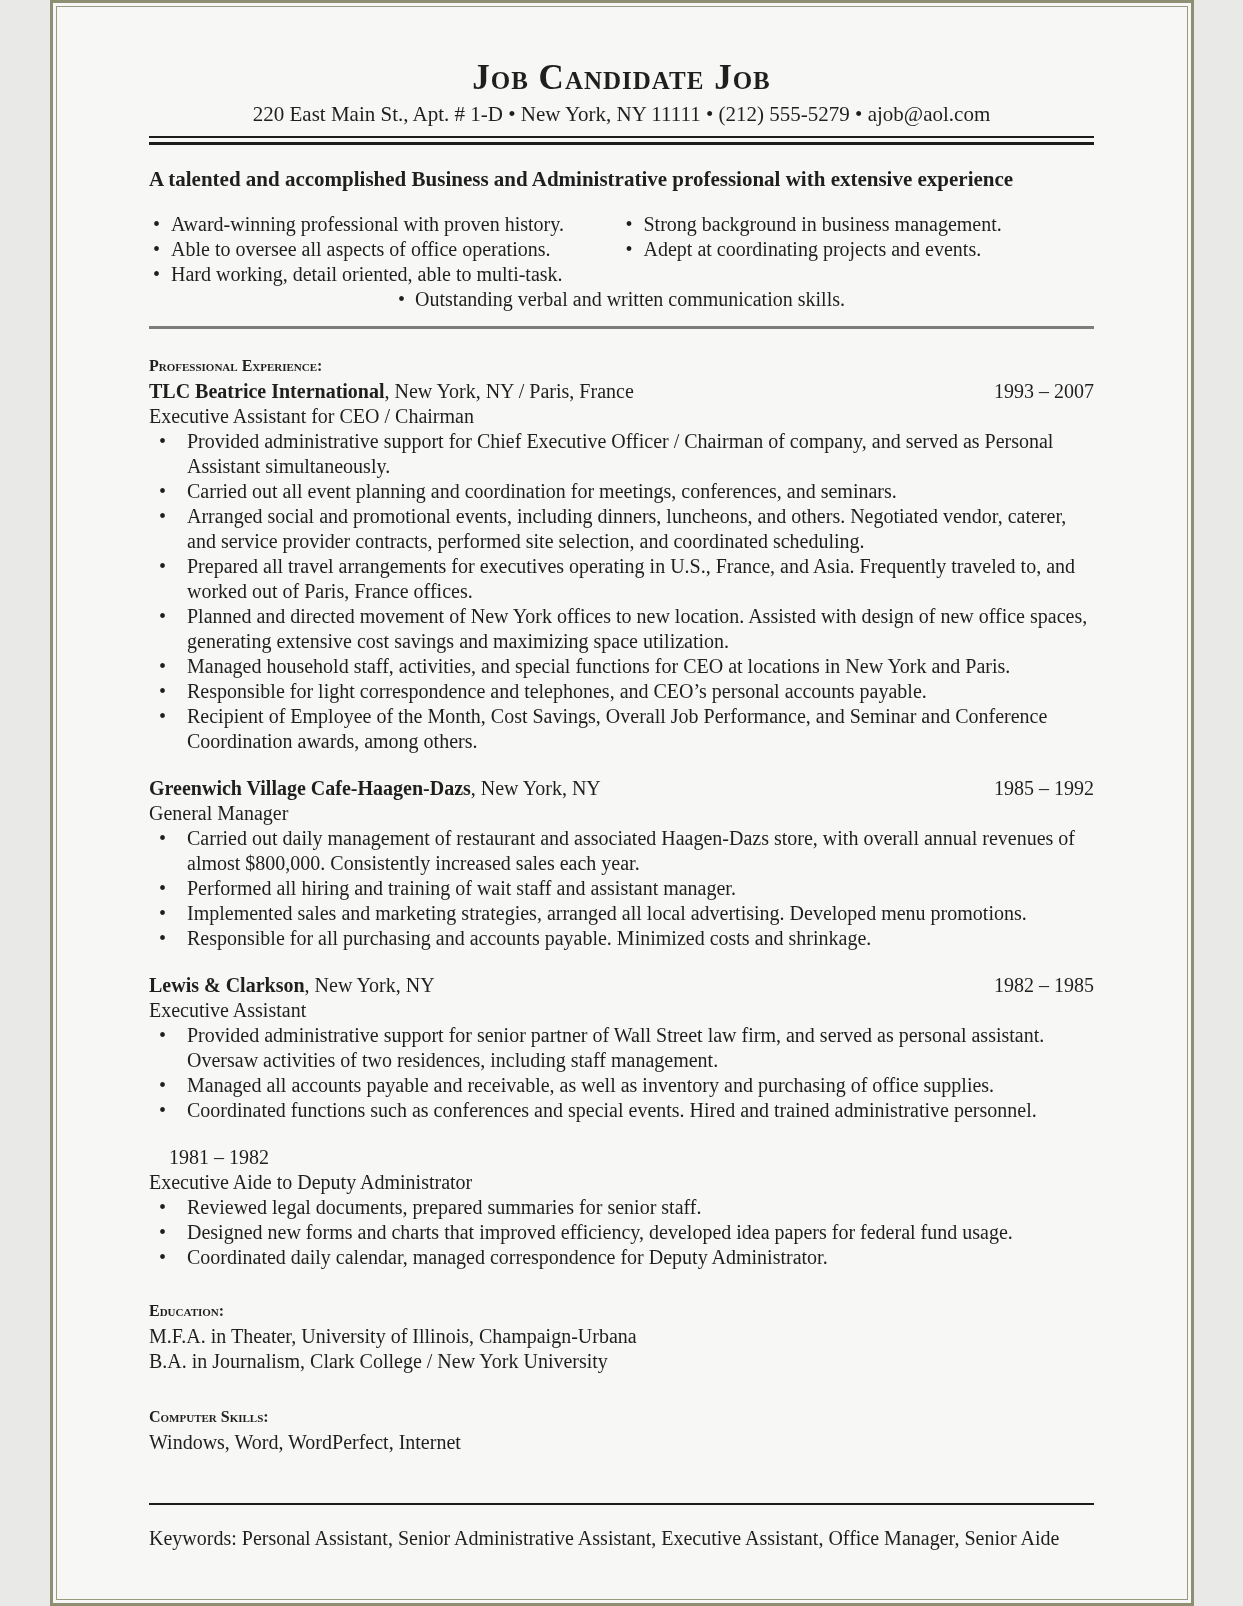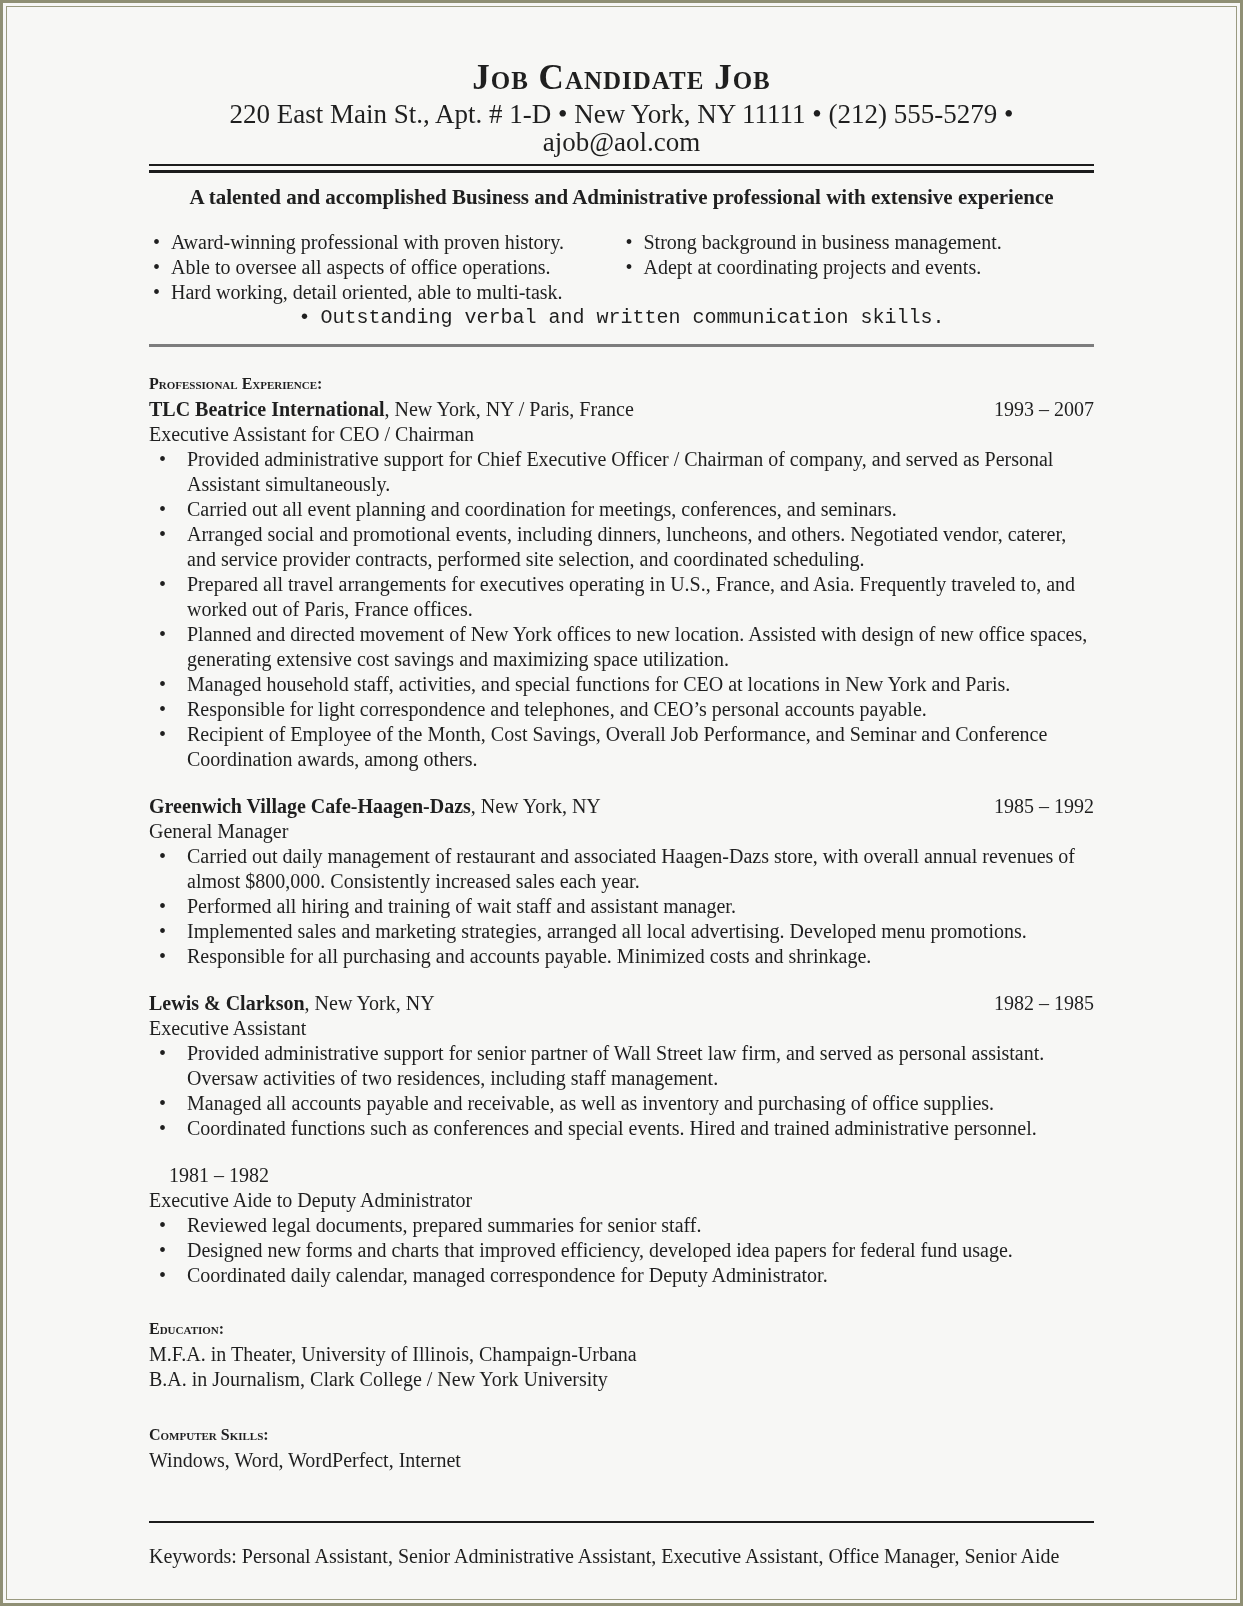--- a/index.html
+++ b/index.html
@@ -2,21 +2,21 @@
 <html><head>
 <meta charset="utf-8">
 <style>
   html, body {
     margin: 0;
     padding: 0;
     background: #e9e9e7;
   }
   .page {
     position: relative;
-    width: 1243px;
+    width: 1144px;
     height: 1606px;
     margin: 0 auto;
     background: #f7f7f5;
     color: #1f1f1f;
     font-family: "Liberation Serif", "DejaVu Serif", serif;
     font-size: 20px;
     line-height: 25px;
     overflow: hidden;
     box-sizing: border-box;
   }
@@ -45,36 +45,35 @@
   .name {
     text-align: center;
     font-weight: bold;
     font-variant: small-caps;
     font-size: 35px;
     line-height: 40px;
     letter-spacing: 1px;
   }
   .contact {
     text-align: center;
-    font-size: 27px;
+    font-size: 21px;
     line-height: 28px;
     margin-top: 2px;
   }
   .rule-double {
     margin-top: 8px;
     height: 4px;
     border-top: 2px solid #1c1c1c;
     border-bottom: 3px solid #1c1c1c;
   }
   
   .headline {
-    text-align: center;
     font-weight: bold;
     font-size: 21px;
-    margin-top: 12px;
+    margin-top: 22px;
   }
   .summary-cols {
     display: flex;
     margin-top: 20px;
   }
   .summary-col {
     width: 50%;
   }
   ul.plain {
     list-style: none;
@@ -89,21 +88,20 @@
   ul.plain li::before {
     content: "\2022";
     position: absolute;
     left: 4px;
   }
   .summary-center {
     position: relative;
     text-align: center;
     margin-top: 0;
     line-height: 25px;
-    font-family: Liberation Mono, monospace;
   }
   .summary-center::before {
     content: "\2022";
     margin-right: 10px;
   }
   .rule-gray {
     margin-top: 14px;
     border-top: 3px solid #7d7d7d;
   }
   

